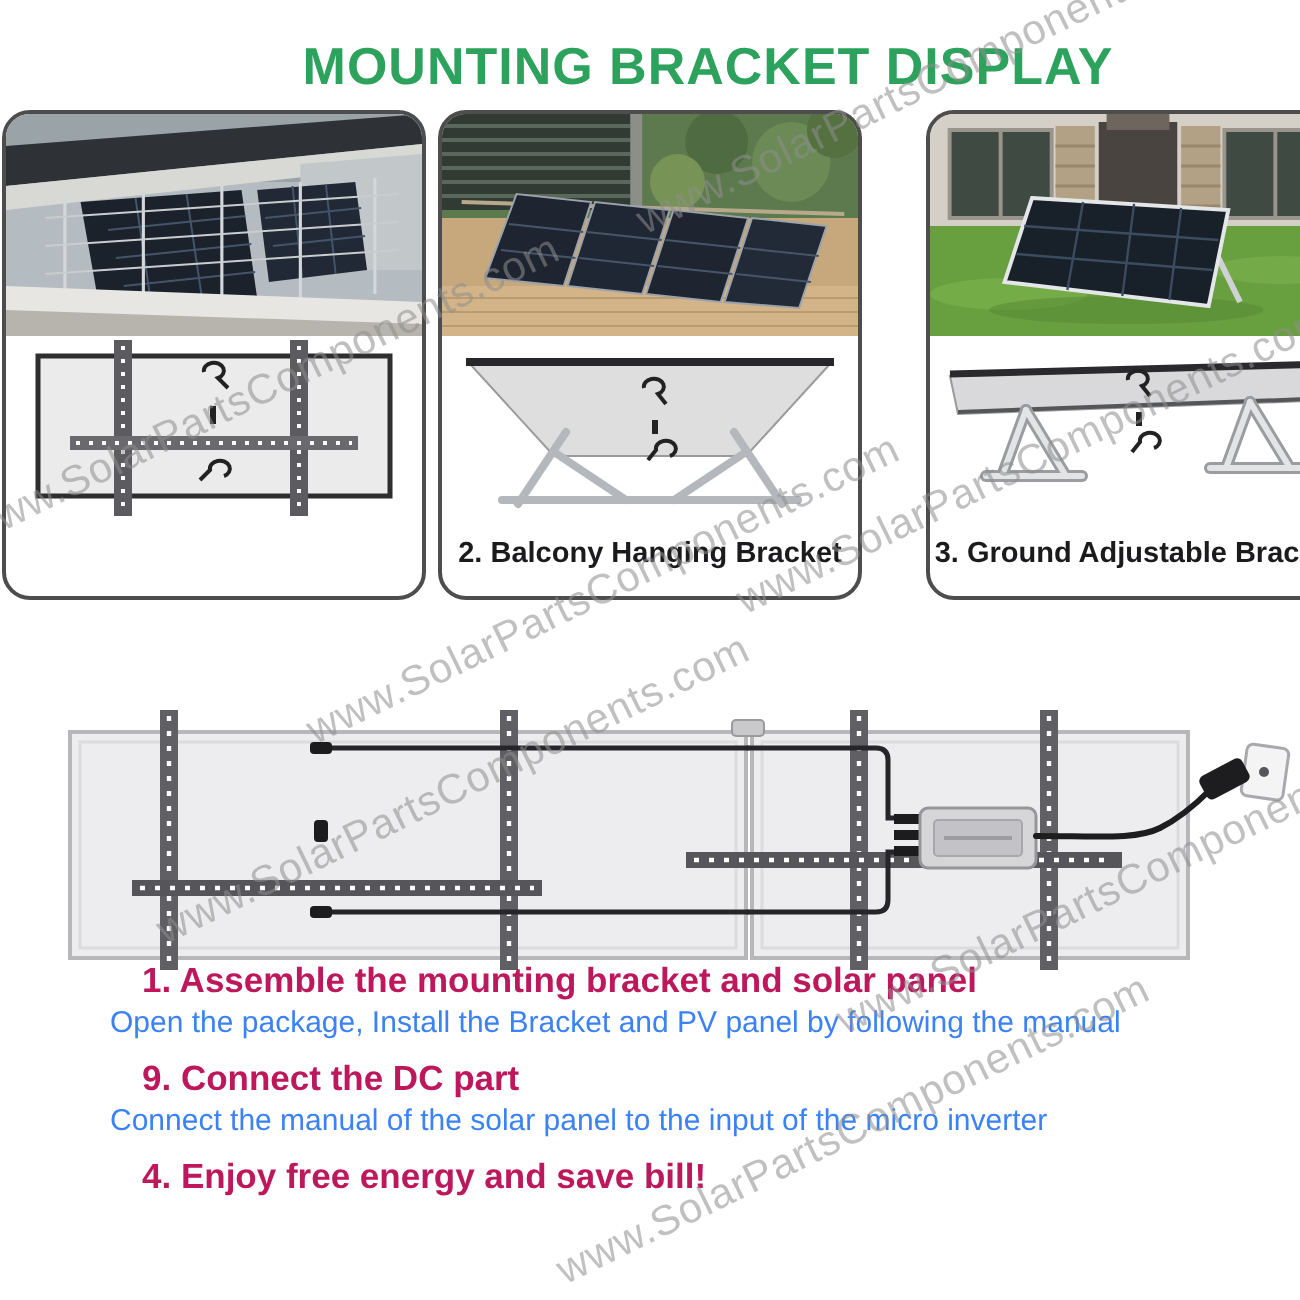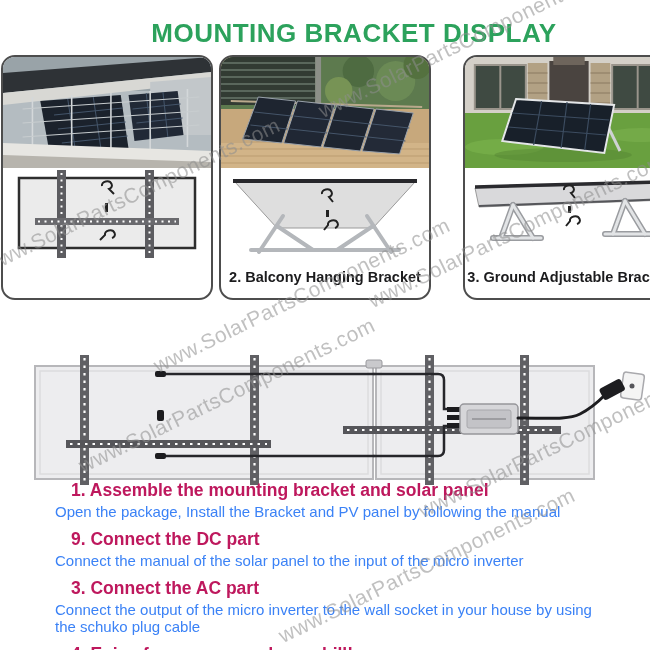--- a/index.html
+++ b/index.html
@@ -232,22 +232,18 @@
   <div class="steps">
     <div class="step">
       <div class="step-h">1. Assemble the mounting bracket and solar panel</div>
       <div class="step-b">Open the package, Install the Bracket and PV panel by following the manual</div>
     </div>
     <div class="step">
       <div class="step-h">9. Connect the DC part</div>
       <div class="step-b">Connect the manual of the solar panel to the input of the micro inverter</div>
     </div>
     <div class="step">
-      <div class="step-h">3. Connect the AC part</div>
-      <div class="step-b">Connect the output of the micro inverter to the wall socket in your house by using the schuko plug cable</div>
-    </div>
-    <div class="step">
       <div class="step-h">4. Enjoy free energy and save bill!</div>
 
     </div>
   </div>
 
 </div>
 
 </body></html>

